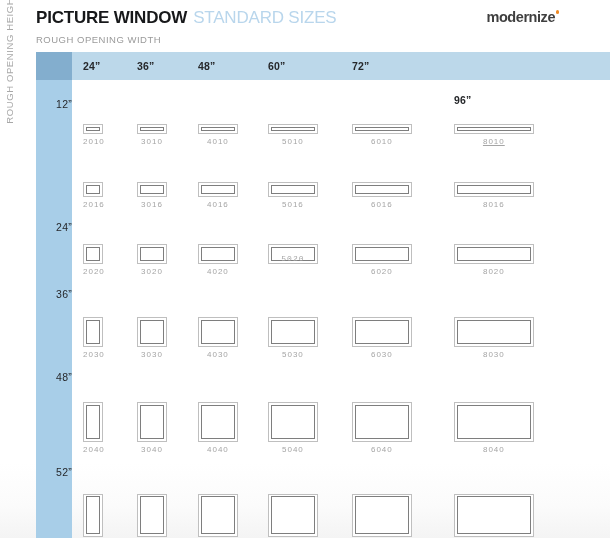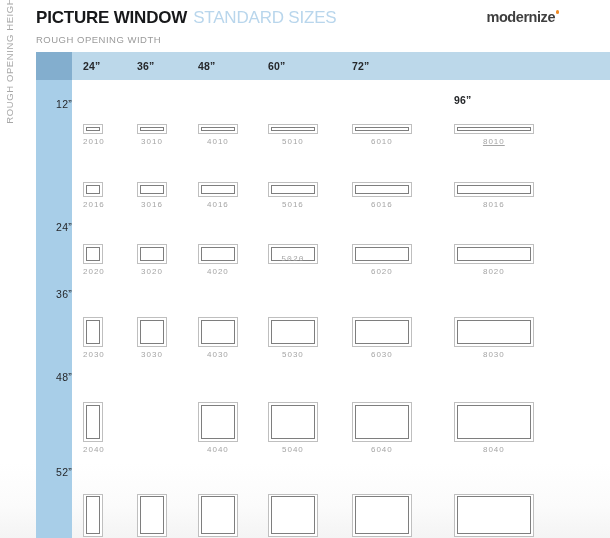--- a/index.html
+++ b/index.html
@@ -369,20 +369,26 @@
             <div class="win-inner"></div>
           </div>
           <div class="win-label" style="left: 0px; width: 79.68px; top: 68px;">8030</div>
         </div>
         <div class="cell" style="left: 11px; top: 285px; width: 40px; height: 95px;">
           <div class="win" style="width: 19.92px; height: 39.84px; left: 0px; bottom: 18px; top: 37.16px;">
             <div class="win-inner"></div>
           </div>
           <div class="win-label" style="left: 0px; width: 19.92px; top: 80px;">2040</div>
         </div>
+        <div class="cell" style="left: 65px; top: 285px; width: 40px; height: 95px;">
+          <div class="win" style="width: 29.88px; height: 39.84px; left: 0px; bottom: 18px; top: 37.16px;">
+            <div class="win-inner"></div>
+          </div>
+          <div class="win-label" style="left: 0px; width: 29.88px; top: 80px;">3040</div>
+        </div>
         <div class="cell" style="left: 126px; top: 285px; width: 40px; height: 95px;">
           <div class="win" style="width: 39.84px; height: 39.84px; left: 0px; bottom: 18px; top: 37.16px;">
             <div class="win-inner"></div>
           </div>
           <div class="win-label" style="left: 0px; width: 39.84px; top: 80px;">4040</div>
         </div>
         <div class="cell" style="left: 196px; top: 285px; width: 49.8px; height: 95px;">
           <div class="win" style="width: 49.8px; height: 39.84px; left: 0px; bottom: 18px; top: 37.16px;">
             <div class="win-inner"></div>
           </div>

